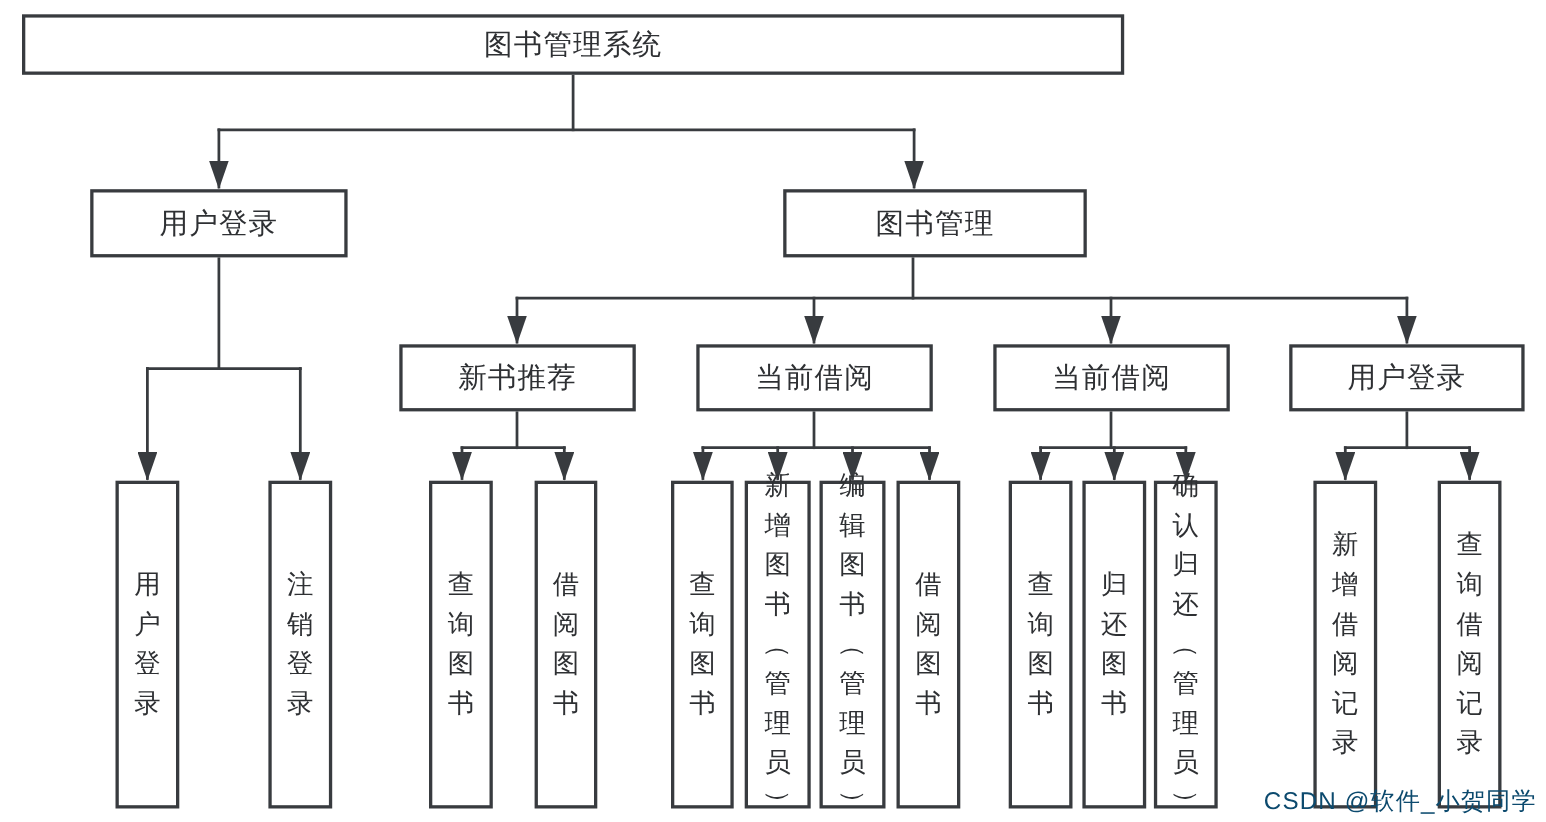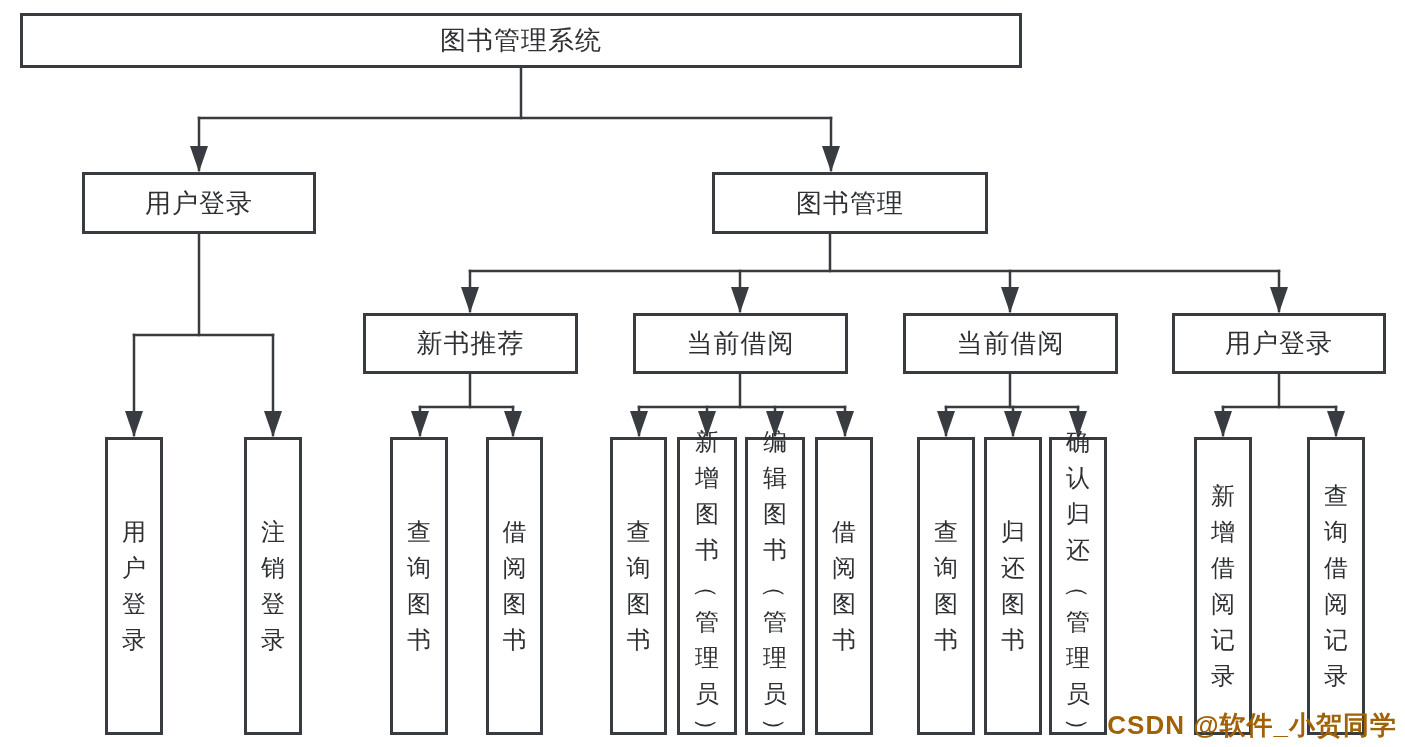--- a/index.html
+++ b/index.html
@@ -17,21 +17,21 @@
     z-index:2;
   }
   .leaf{
     flex-direction:column;gap:12px;
     font-size:24px;letter-spacing:0;
   }
   .leaf span{display:block;line-height:1;}
   .leaf span.rot{transform:rotate(90deg);}
   .watermark{
     position:absolute;right:8px;bottom:4px;
-    font-size:26px;color:#a16207;letter-spacing:1px;z-index:3;font-weight:bold;
+    font-size:22px;color:#0c4a6e;letter-spacing:1px;z-index:3;
   }
 </style>
 </head>
 <body>
 
 <div class="stage">
 
   <svg class="links" width="1405" height="747">
     <defs>
       <marker id="arrow" markerUnits="userSpaceOnUse" markerWidth="26" markerHeight="18" viewBox="0 0 26 18" refX="24" refY="9" orient="auto">

